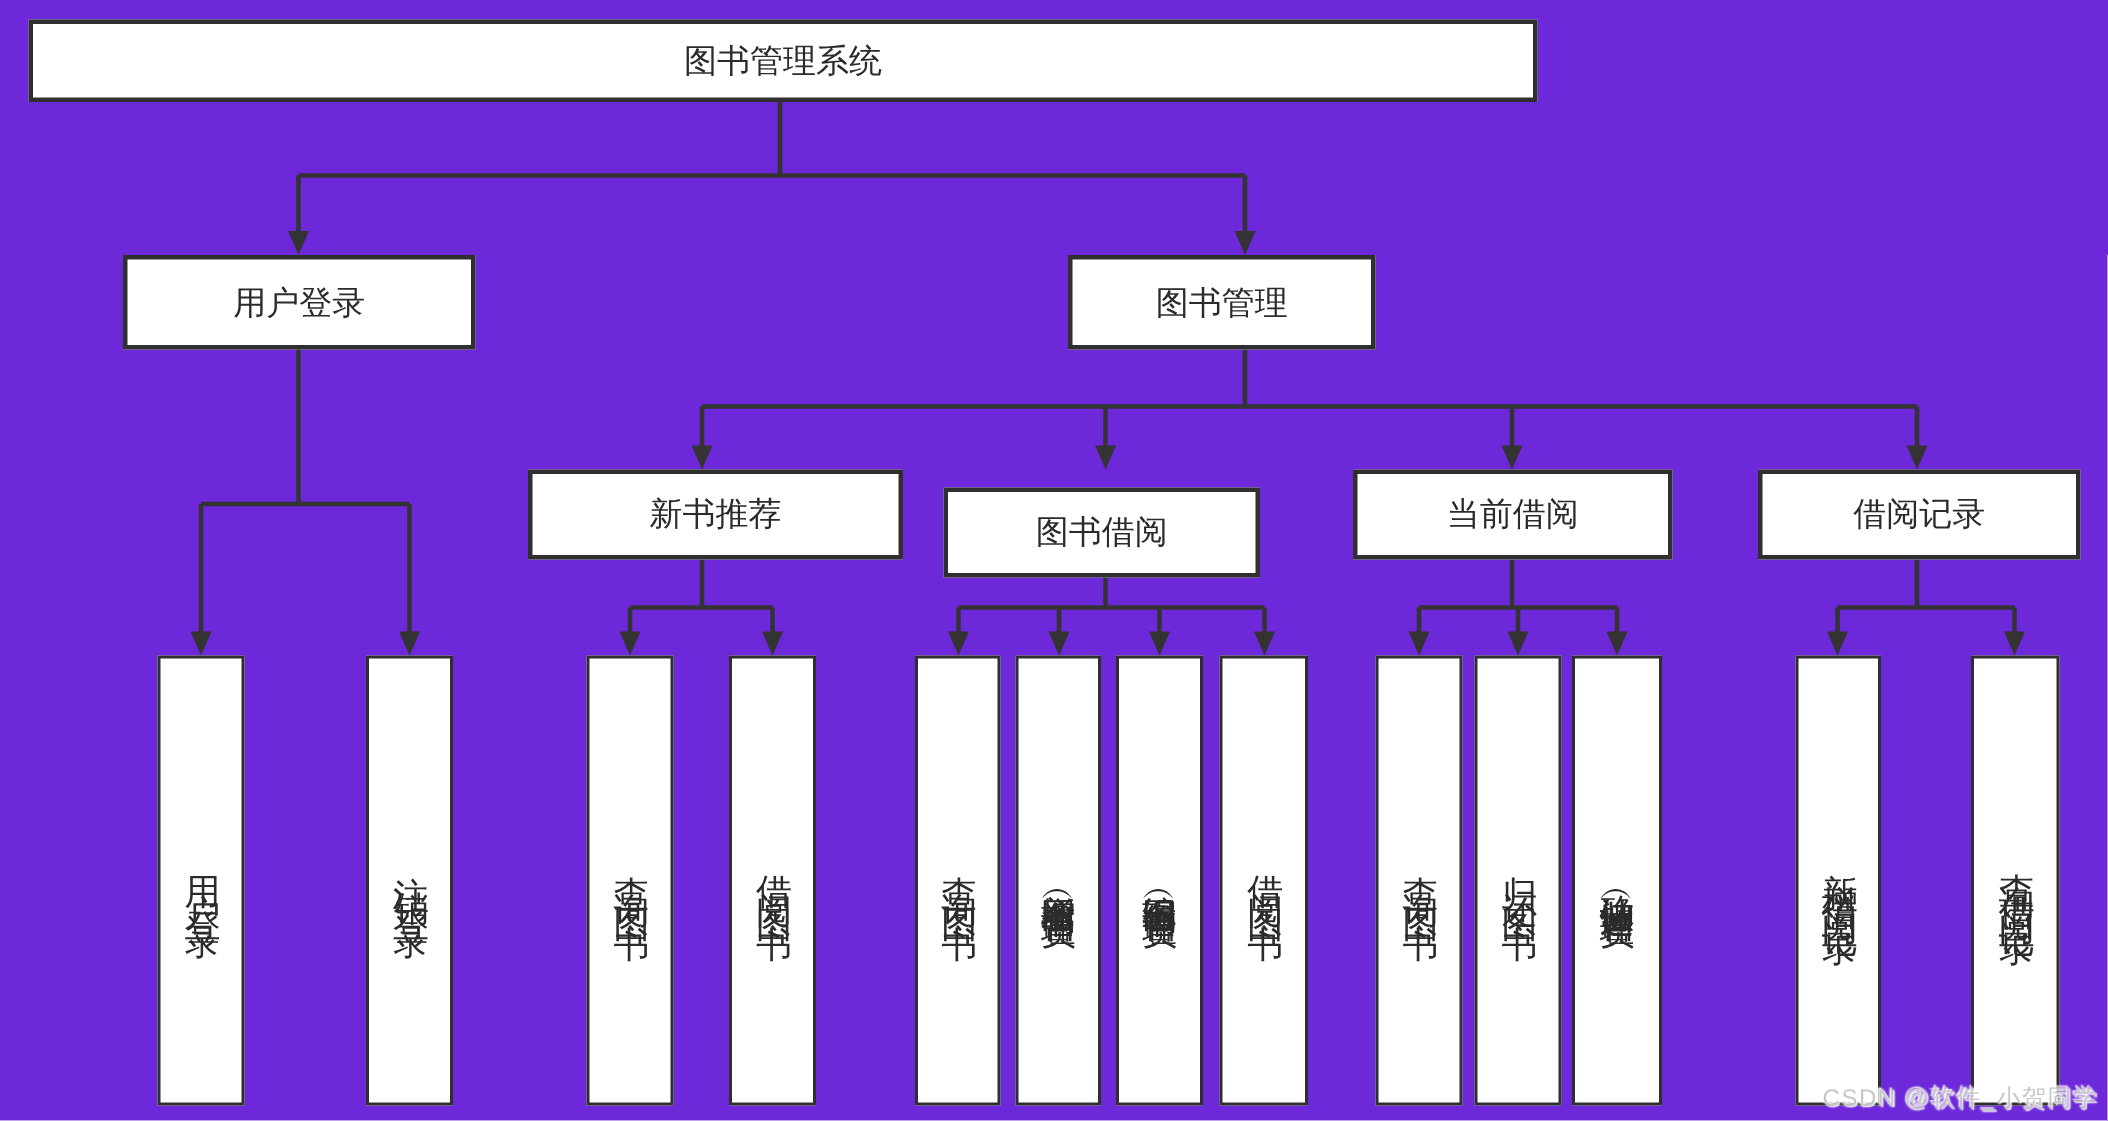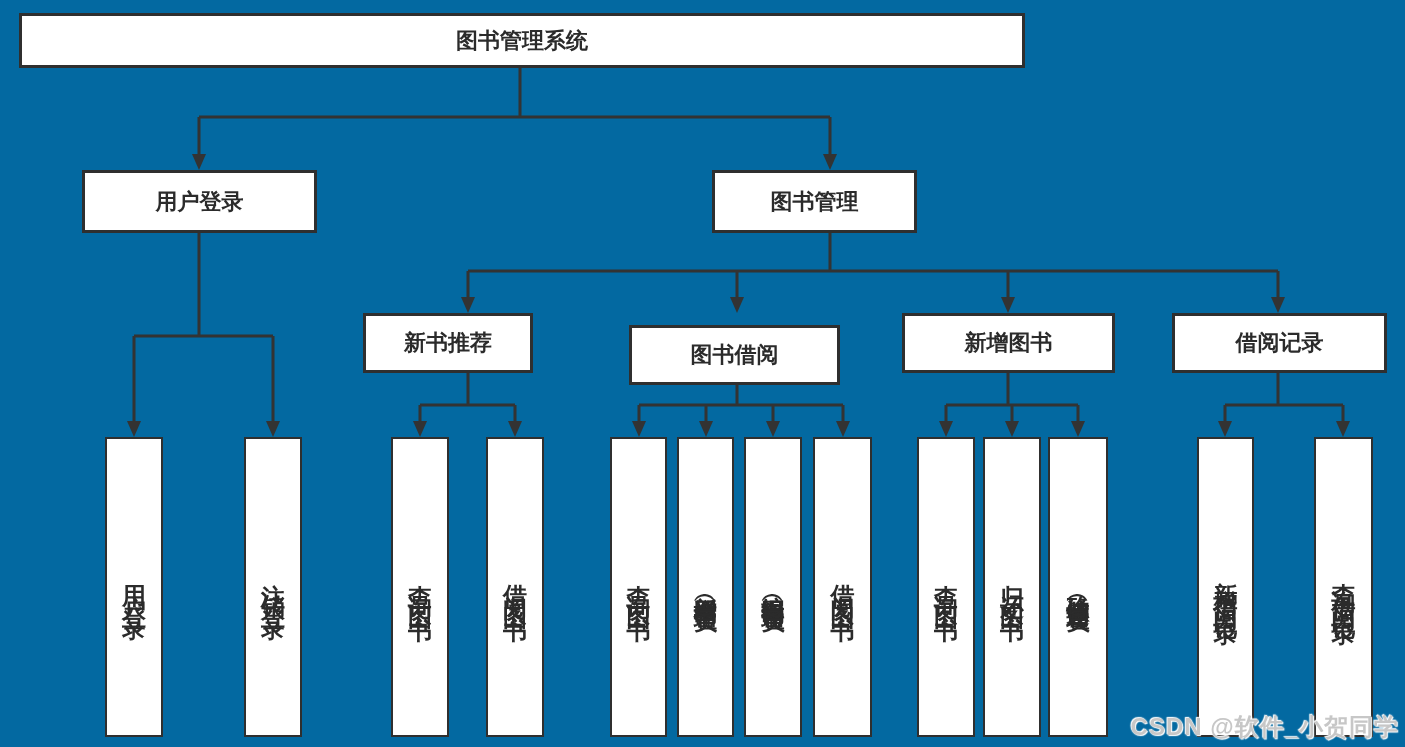--- a/index.html
+++ b/index.html
@@ -1,22 +1,21 @@
 <!DOCTYPE html>
 <html><head>
 <meta charset="utf-8">
 <style>
   html,body { margin:0; padding:0; background:#ffffff; }
   .canvas {
     position:relative;
     width:1405px; height:747px;
-    background:#0369a1;
+    background:#6d28d9;
     font-family:"Liberation Sans", sans-serif;
     overflow:hidden;
-    font-weight:bold;
   }
   .connectors {
     position:absolute; left:0; top:0; width:1405px; height:747px;
     pointer-events:none;
   }
   .box {
     position:absolute;
     background:#ffffff;
     border:3px solid #2f2f2f;
     box-sizing:border-box;
@@ -33,21 +32,21 @@
     letter-spacing:11px;
     line-height:1;
     white-space:nowrap;
   }
   .leaf.med span  { letter-spacing:8px; }
   .leaf.long span { letter-spacing:2px; font-size:23px; }
   .watermark {
     position:absolute;
     right:6px; bottom:4px;
     color:#c7c7c7;
-    font-size:24px;
+    font-size:16px;
     letter-spacing:1px;
     z-index:5;
     text-shadow:0 0 2px #ffffff, 1px 1px 1px #ffffff, -1px -1px 1px #ffffff;
   }
 </style>
 </head>
 <body>
 
 <div class="canvas">
 
@@ -72,28 +71,28 @@
     <span>图书管理系统</span>
   </div>
 
   <div class="box" style="left:82px;top:170px;width:235px;height:63px">
     <span>用户登录</span>
   </div>
   <div class="box" style="left:712px;top:170px;width:205px;height:63px">
     <span>图书管理</span>
   </div>
 
-  <div class="box" style="left:363px;top:313px;width:170px;height:60px">
+  <div class="box" style="left:352px;top:313px;width:250px;height:60px">
     <span>新书推荐</span>
   </div>
   <div class="box" style="left:629px;top:325px;width:211px;height:60px">
     <span>图书借阅</span>
   </div>
   <div class="box" style="left:902px;top:313px;width:213px;height:60px">
-    <span>新增图书</span>
+    <span>当前借阅</span>
   </div>
   <div class="box" style="left:1172px;top:313px;width:215px;height:60px">
     <span>借阅记录</span>
   </div>
 
   <div class="box leaf" style="left:105px;top:437px;width:58px;height:300px">
     <span>用户登录</span>
   </div>
   <div class="box leaf" style="left:244px;top:437px;width:58px;height:300px">
     <span>注销登录</span>

